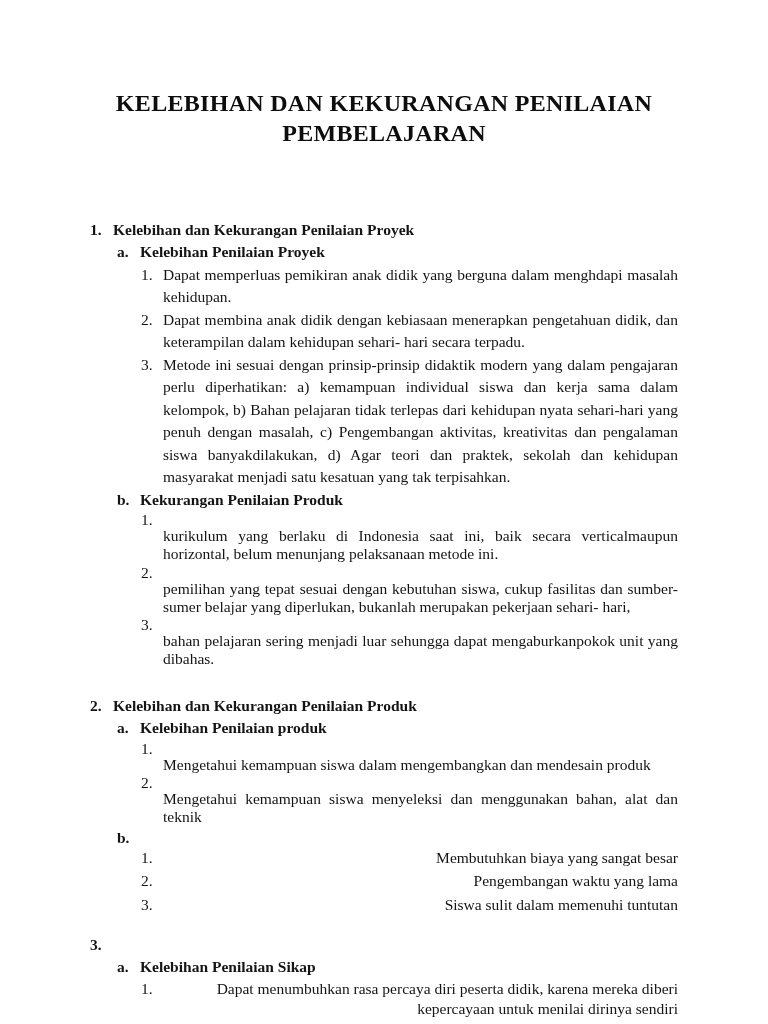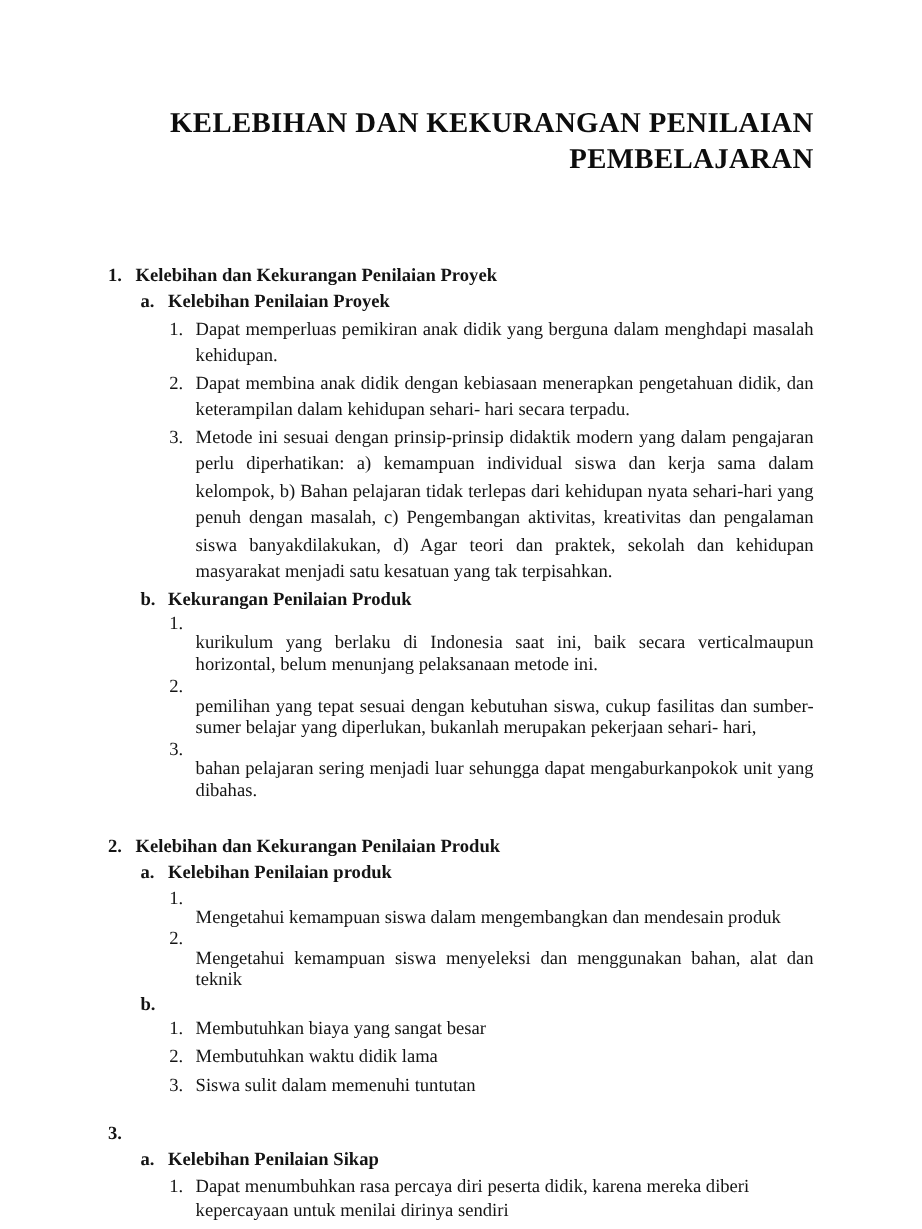--- a/index.html
+++ b/index.html
@@ -5,36 +5,36 @@
   html, body { margin:0; padding:0; }
   body {
     width:768px; height:1024px;
     background:#ffffff;
     color:#141414;
     font-family:"Liberation Serif", "DejaVu Serif", serif;
     overflow:hidden;
   }
   .page { box-sizing:border-box; width:768px; height:1024px; padding:88px 90px 0 90px; background:#fff; }
   .doc-title {
-    text-align:right; font-weight:bold; font-size:24px; line-height:1.27;
+    text-align:center; font-weight:bold; font-size:24px; line-height:1.27;
     letter-spacing:0.3px; color:#0d0d0d; margin-bottom:70px;
   }
   .section { font-size:15.5px; }
   .section-2 { margin-top:26px; }
   .section-3 { margin-top:20px; }
   .row { display:flex; }
   .section-heading { font-weight:bold; line-height:1.45; }
   .section-heading .marker { flex:0 0 23px; }
   .subsection { margin-left:27px; }
   .sub-heading { font-weight:bold; line-height:1.45; }
   .sub-heading .marker { flex:0 0 23px; }
   .items { margin-left:24px; }
   .li { display:flex; }
   .li .marker { flex:0 0 22px; }
-  .li-text { flex:1; }
+  .li-text { flex:1;text-align:right; }
   .li.wide   { line-height:1.45; }
   .li.wide   .li-text { text-align:justify; }
   .li.tight  { line-height:1.18; }
   .li.tight  .li-text { text-align:justify;margin-top:16px; }
   .li.spaced { line-height:1.18; margin-bottom:5px; }
   .li.medium { line-height:1.3; }
 </style>
 </head>
 <body>
 
@@ -115,21 +115,21 @@
           <div class="row sub-heading">
             <span class="marker">b.</span>
           </div>
           <div class="items">
             <div class="li spaced">
               <span class="marker">1.</span>
               <div class="li-text">Membutuhkan biaya yang sangat besar</div>
             </div>
             <div class="li spaced">
               <span class="marker">2.</span>
-              <div class="li-text">Membutuhkan waktu didik lama</div>
+              <div class="li-text">Pengembangan waktu yang lama</div>
             </div>
             <div class="li spaced">
               <span class="marker">3.</span>
               <div class="li-text">Siswa sulit dalam memenuhi tuntutan</div>
             </div>
           </div>
         </div>
       </div>
       <div class="section section-3">
         <div class="row section-heading">

